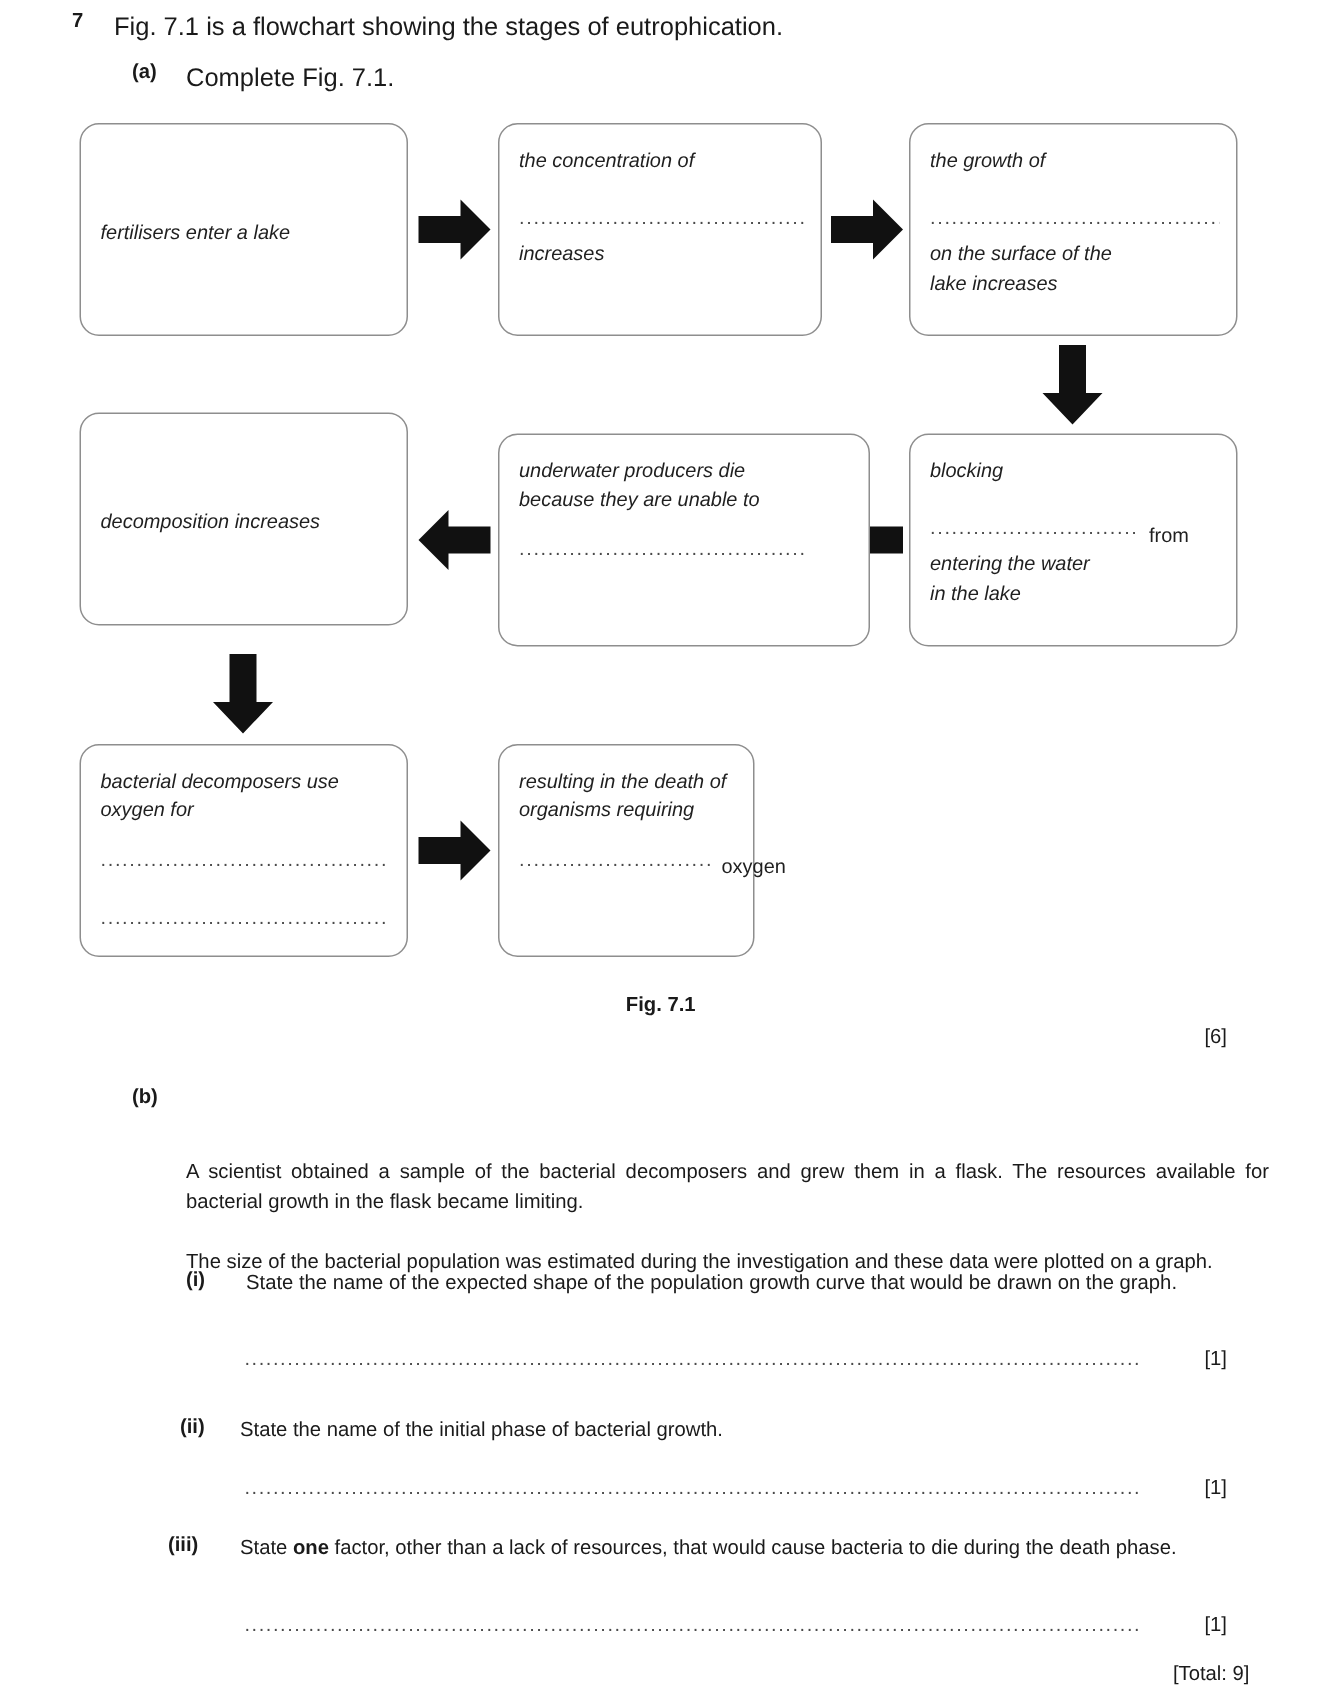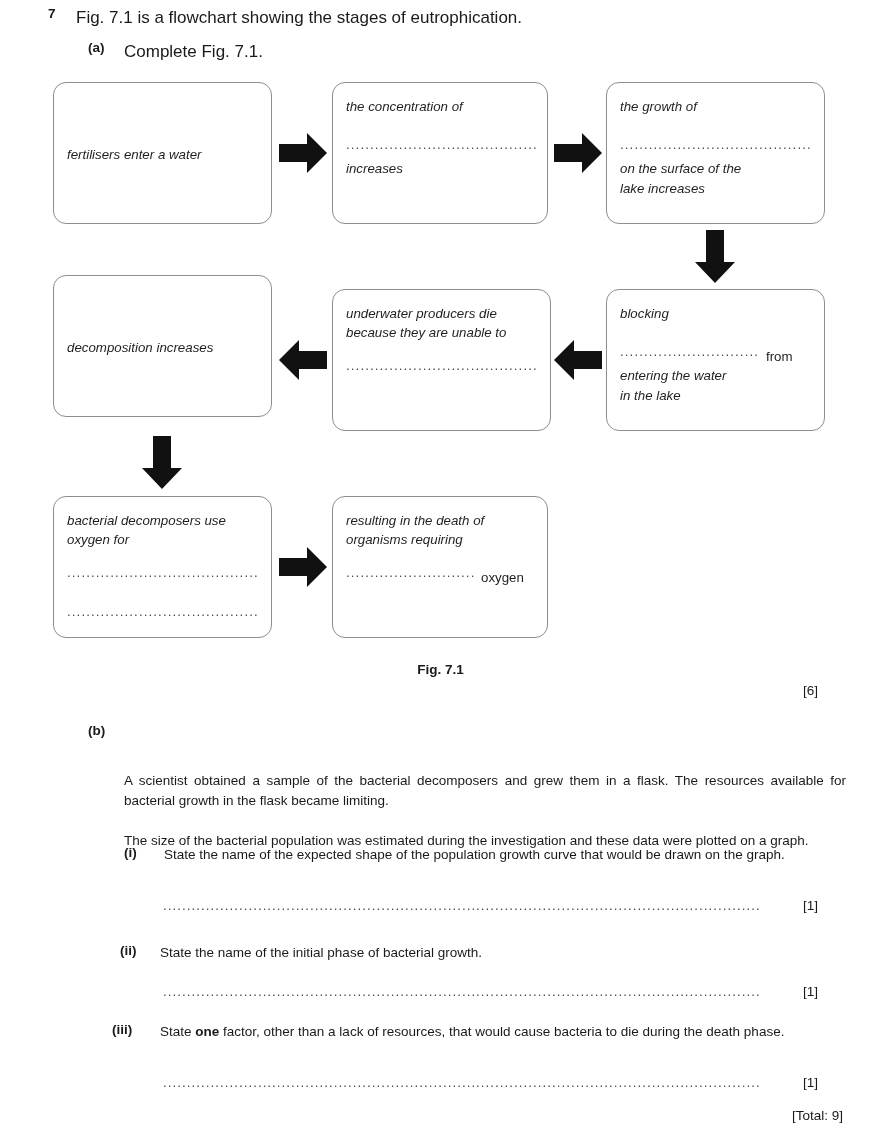--- a/index.html
+++ b/index.html
@@ -113,21 +113,21 @@
     flex: 1 1 auto;
     overflow: hidden;
     white-space: nowrap;
     letter-spacing: 1.05px;
     color: #4a4a4a;
   }
   .answerline .mk { flex: 0 0 auto; padding-left: 8px; }
 
   .total {
     position: absolute;
-    right: 38px;
+    right: 48px;
     font-size: 13.5px;
   }
   b.bold { font-weight: bold; }
 </style>
 </head>
 <body>
 
 <div class="page">
 
   <div class="qrow" id="stem">
@@ -136,21 +136,21 @@
   </div>
 
   <div class="qrow" id="part-a">
     <span class="qnum">(a)</span>
     <span class="qtext">Complete Fig. 7.1.</span>
   </div>
 
   <div class="flow">
 
     <div class="node center-text" style="left:53px; top:82px; width:219px; height:142px;">
-      <span class="line">fertilisers enter a water</span>
+      <span class="line">fertilisers enter a lake</span>
     </div>
 
     <div class="arrow" style="left:277px; top:130px;">
       <svg width="52" height="46" viewBox="0 0 52 46">
         <path d="M2,14 L30,14 L30,3 L50,23 L30,43 L30,32 L2,32 Z" fill="#111111"></path>
       </svg>
     </div>
 
     <div class="node" style="left:332px; top:82px; width:216px; height:142px;">
       <span class="line">the concentration of</span>
@@ -189,21 +189,21 @@
       <span class="line">entering the water</span>
       <span class="line">in the lake</span>
     </div>
 
     <div class="arrow" style="left:552px; top:337px;">
       <svg width="52" height="46" viewBox="0 0 52 46">
         <path d="M50,14 L22,14 L22,3 L2,23 L22,43 L22,32 L50,32 Z" fill="#111111"></path>
       </svg>
     </div>
 
-    <div class="node" style="left:332px; top:289px; width:219px; height:142px;">
+    <div class="node" style="left:332px; top:289px; width:248px; height:142px;">
       <span class="line">underwater producers die</span>
       <span class="line">because they are unable to</span>
       <span class="blankrow" style="margin-top:14px;">
         <span class="dots" style="width:190px;">...........................................</span>
       </span>
     </div>
 
     <div class="arrow" style="left:277px; top:337px;">
       <svg width="52" height="46" viewBox="0 0 52 46">
         <path d="M50,14 L22,14 L22,3 L2,23 L22,43 L22,32 L50,32 Z" fill="#111111"></path>
@@ -230,21 +230,21 @@
         <span class="dots" style="width:193px;">...........................................</span>
       </span>
     </div>
 
     <div class="arrow" style="left:277px; top:544px;">
       <svg width="52" height="46" viewBox="0 0 52 46">
         <path d="M2,14 L30,14 L30,3 L50,23 L30,43 L30,32 L2,32 Z" fill="#111111"></path>
       </svg>
     </div>
 
-    <div class="node" style="left:332px; top:496px; width:216px; height:142px;">
+    <div class="node" style="left:332px; top:496px; width:171px; height:142px;">
       <span class="line">resulting in the death of</span>
       <span class="line">organisms requiring</span>
       <span class="blankrow" style="margin-top:14px;">
         <span class="dots" style="width:128px;">..............................</span><span style="padding-left:7px;">oxygen</span>
       </span>
     </div>
 
   </div>
 
   <div class="figcap">Fig. 7.1</div>

